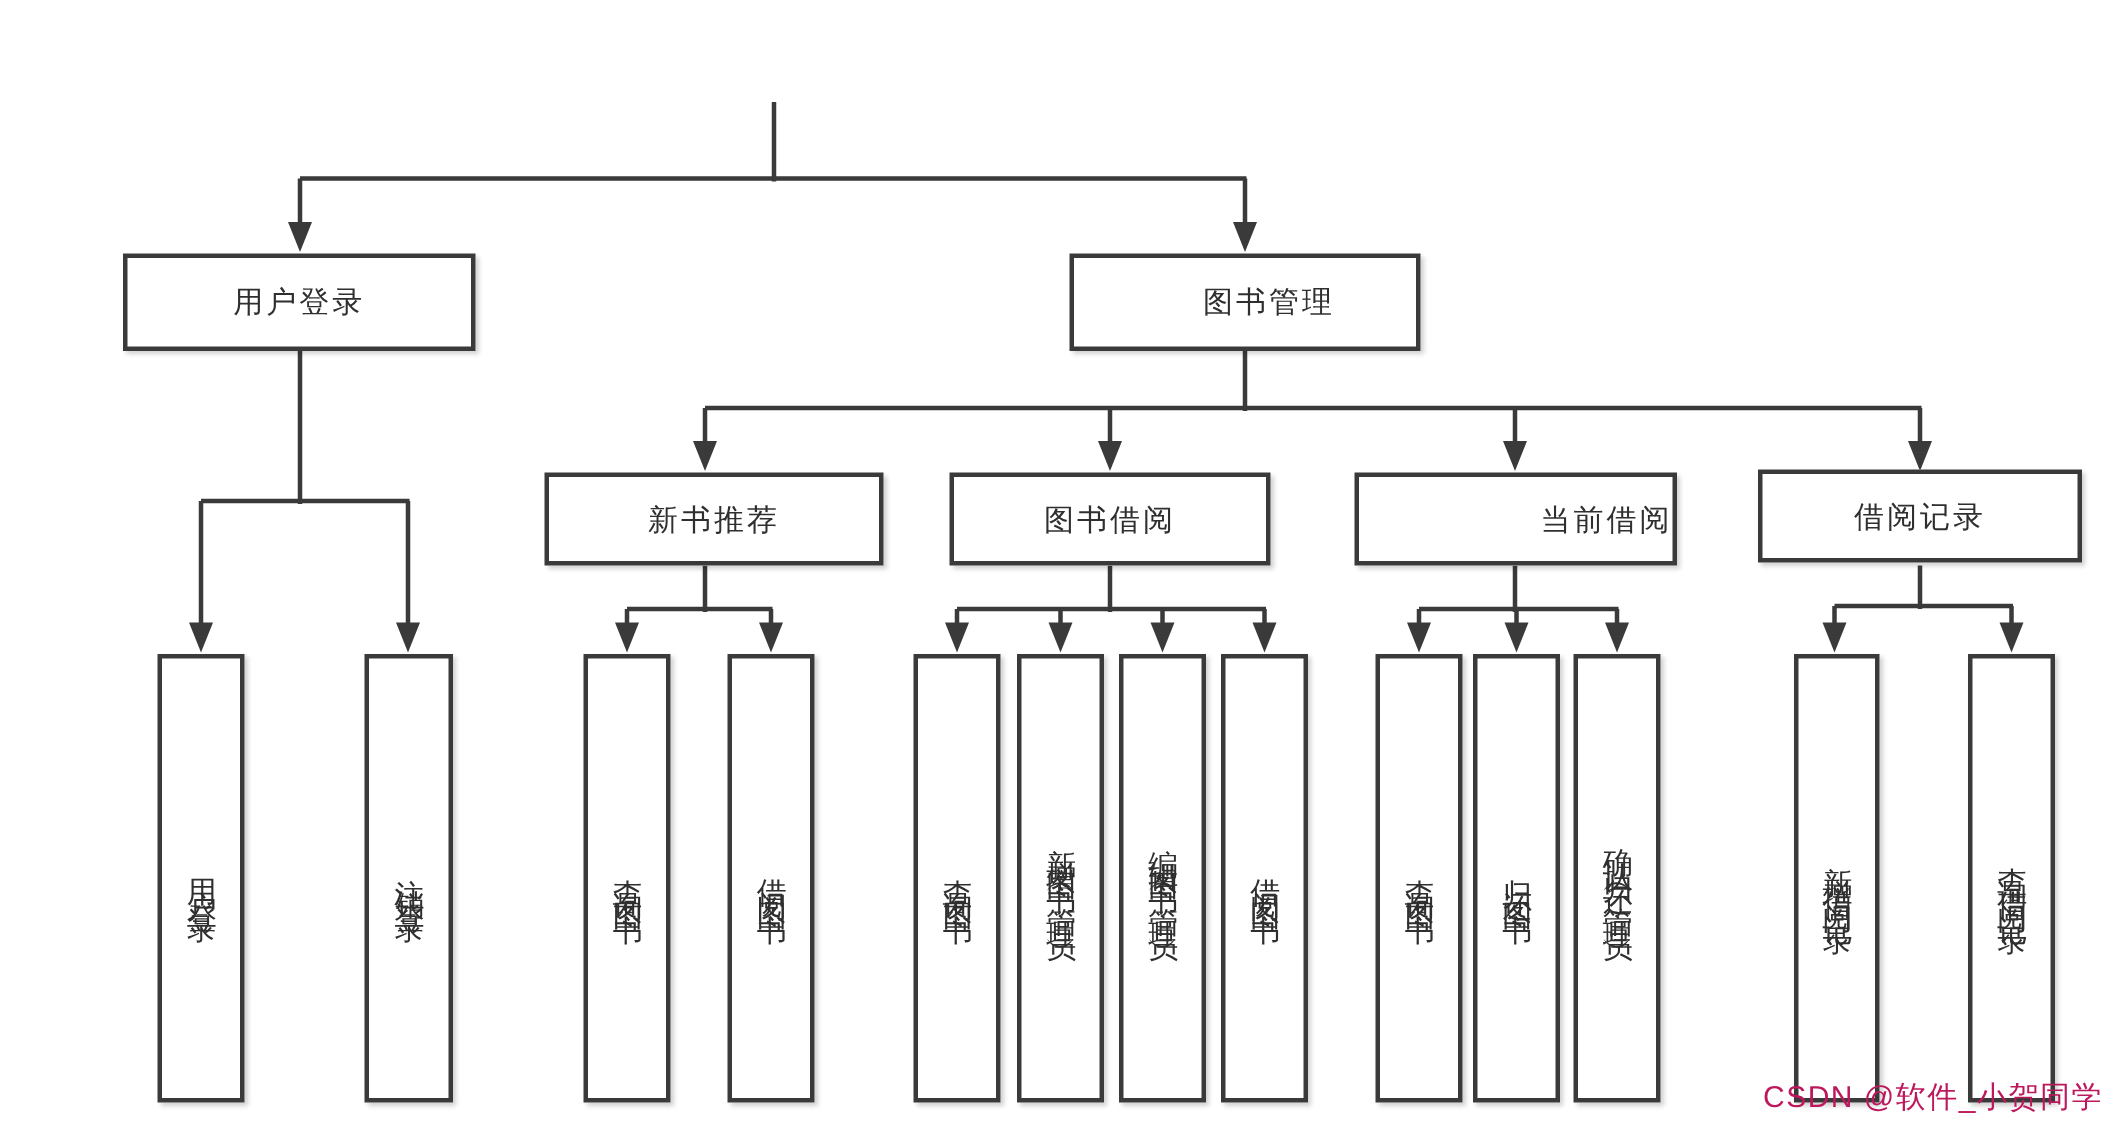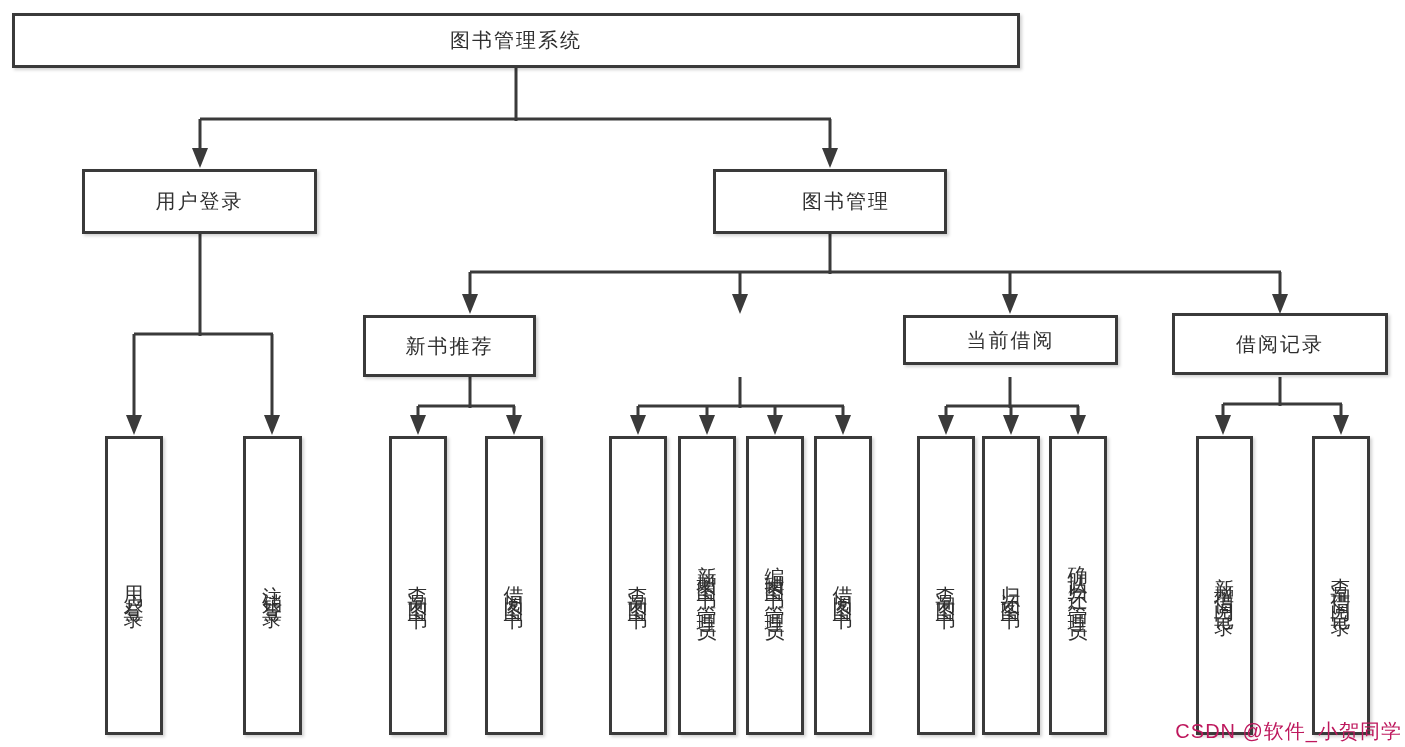--- a/index.html
+++ b/index.html
@@ -75,35 +75,35 @@
     <polygon class="head" points="699,415 715,415 707,435"></polygon>
     <polygon class="head" points="767,415 783,415 775,435"></polygon>
     <polygon class="head" points="835,415 851,415 843,435"></polygon>
     <polygon class="head" points="938,415 954,415 946,435"></polygon>
     <polygon class="head" points="1003,415 1019,415 1011,435"></polygon>
     <polygon class="head" points="1070,415 1086,415 1078,435"></polygon>
     <polygon class="head" points="1215,415 1231,415 1223,435"></polygon>
     <polygon class="head" points="1333,415 1349,415 1341,435"></polygon>
   </svg>
 
-  <div class="node hbox" style="left:12px;top:13px;width:1008px;height:55px;">
-    <span>图书管理系统</span>
-  </div>
 
   <div class="node hbox" style="left:82px;top:169px;width:235px;height:65px;">
     <span>用户登录</span>
   </div>
   <div class="node hbox" style="left:713px;top:169px;width:234px;height:65px;padding-left:32px;">
     <span>图书管理</span>
   </div>
 
-  <div class="node hbox" style="left:363px;top:315px;width:173px;height:62px;">
+  <div class="node hbox" style="left:363px;top:315px;width:226px;height:62px;">
     <span>新书推荐</span>
   </div>
-  <div class="node hbox" style="left:903px;top:315px;width:215px;height:50px;">
+  <div class="node hbox" style="left:633px;top:315px;width:214px;height:62px;">
+    <span>图书借阅</span>
+  </div>
+  <div class="node hbox" style="left:903px;top:315px;width:215px;height:62px;justify-content:flex-end;">
     <span>当前借阅</span>
   </div>
   <div class="node hbox" style="left:1172px;top:313px;width:216px;height:62px;">
     <span>借阅记录</span>
   </div>
 
   <div class="node vbox" style="left:105px;width:58px;">
     <span>用户登录</span>
   </div>
   <div class="node vbox" style="left:243px;width:59px;">

